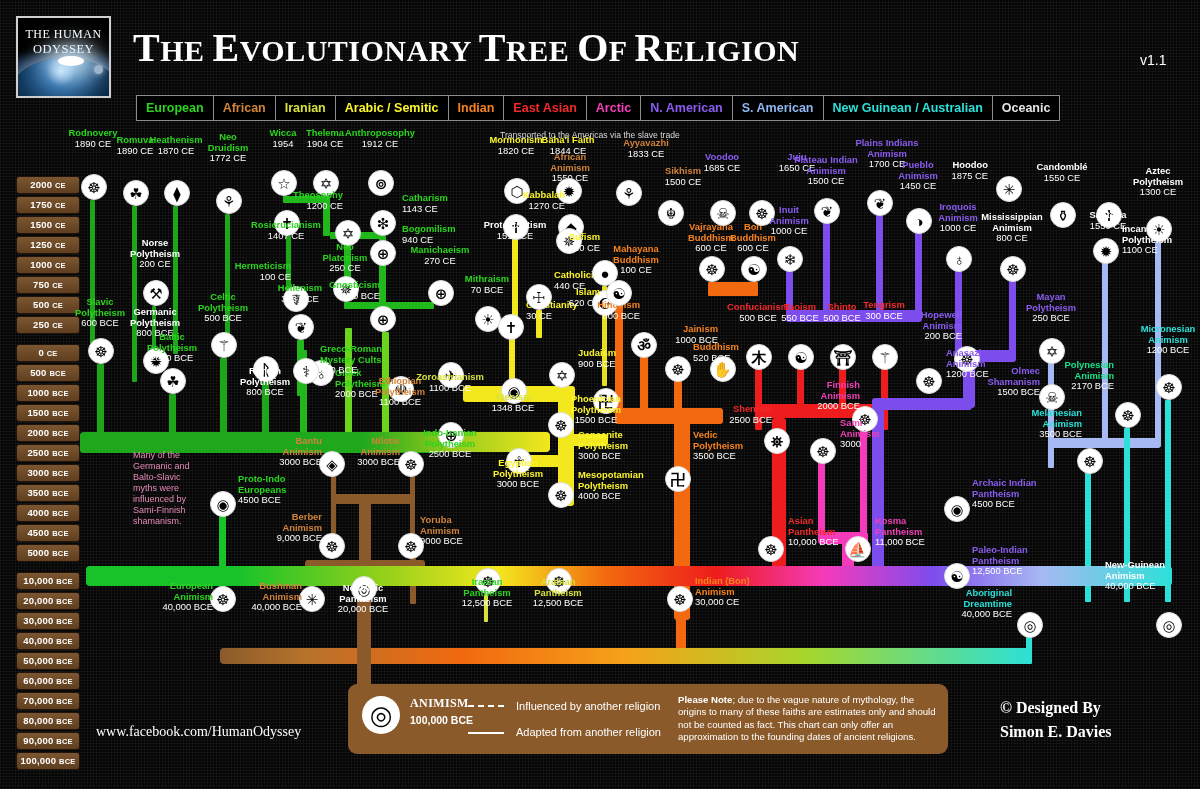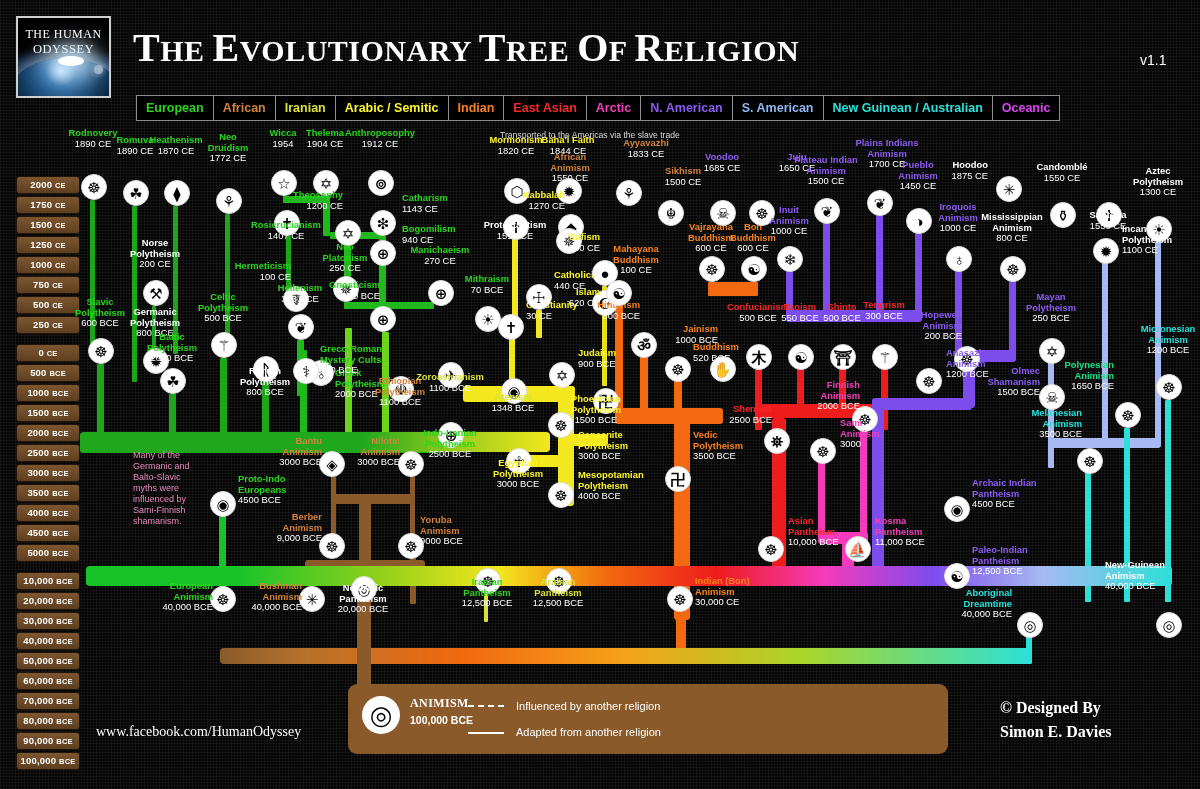--- a/index.html
+++ b/index.html
@@ -139,21 +139,21 @@
       </div>
       <div class="cat" style="color: rgb(138, 92, 240);">
         <span>N. American</span>
       </div>
       <div class="cat" style="color: rgb(143, 182, 240);">
         <span>S. American</span>
       </div>
       <div class="cat" style="color: rgb(44, 224, 216);">
         <span>New Guinean / Australian</span>
       </div>
-      <div class="cat" style="color: #d946ef;">
+      <div class="cat" style="color: #e5e5e5;">
         <span>Oceanic</span>
       </div>
     </div>
 
   <div id="timeline">
       <div class="tl" style="top: 176px;"><span>2000 </span><span class="era">CE</span></div>
       <div class="tl" style="top: 196px;"><span>1750 </span><span class="era">CE</span></div>
       <div class="tl" style="top: 216px;"><span>1500 </span><span class="era">CE</span></div>
       <div class="tl" style="top: 236px;"><span>1250 </span><span class="era">CE</span></div>
       <div class="tl" style="top: 256px;"><span>1000 </span><span class="era">CE</span></div>
@@ -620,21 +620,21 @@
 Shamanism</b><span class="d">1500 BCE</span></div>
       <div class="node" style="left: 1156px; top: 374px; width: 24px; height: 24px;">
         <span class="g" style="font-size: 15px;">☸</span>
       </div>
       <div class="lbl c" style="top: 324px; left: 1108px; width: 120px;"><b style="color: rgb(44, 224, 216);">Micronesian
 Animism</b><span class="d">1200 BCE</span></div>
       <div class="node" style="left: 1115px; top: 402px; width: 24px; height: 24px;">
         <span class="g" style="font-size: 15px;">☸</span>
       </div>
       <div class="lbl r" style="top: 360px; left: 994px; width: 120px;"><b style="color: rgb(25, 224, 138);">Polynesian
-Animism</b><span class="d">1650 BCE</span></div>
+Animism</b><span class="d">2170 BCE</span></div>
       <div class="node" style="left: 1077px; top: 448px; width: 24px; height: 24px;">
         <span class="g" style="font-size: 15px;">☸</span>
       </div>
       <div class="lbl r" style="top: 408px; left: 962px; width: 120px;"><b style="color: rgb(44, 224, 216);">Melanesian
 Animism</b><span class="d">3500 BCE</span></div>
       <div class="node" style="left: 944px; top: 496px; width: 24px; height: 24px;">
         <span class="g" style="font-size: 15px;">◉</span>
       </div>
       <div class="lbl" style="top: 478px; left: 972px; width: 120px;"><b style="color: rgb(138, 92, 240);">Archaic Indian
 Pantheism</b><span class="d">4500 BCE</span></div>
@@ -720,20 +720,21 @@
 shamanism.</div>
 
   <div id="footer">
     <div style="position:absolute;left:14px;top:12px;width:38px;height:38px;border-radius:50%;background:#fff;display:flex;align-items:center;justify-content:center;font-size:26px;color:#000;">◎</div>
     <div class="leg-title">ANIMISM</div>
     <div class="leg-date">100,000 BCE</div>
     <div class="dash"></div>
     <div class="solid"></div>
     <div class="lg1">Influenced by another religion</div>
     <div class="lg2">Adapted from another religion</div>
+    <div class="pn"><b>Please Note</b><span>; due to the vague nature of mythology, the origins to many of these faiths are estimates only and should not be counted as fact. This chart can only offer an approximation to the founding dates of ancient religions.</span></div>
   </div>
 
   <div id="fb">www.facebook.com/HumanOdyssey</div>
   <div id="credit">
     <div>© Designed By</div>
     <div>Simon E. Davies</div>
   </div>
 </div>
 
 </body></html>

